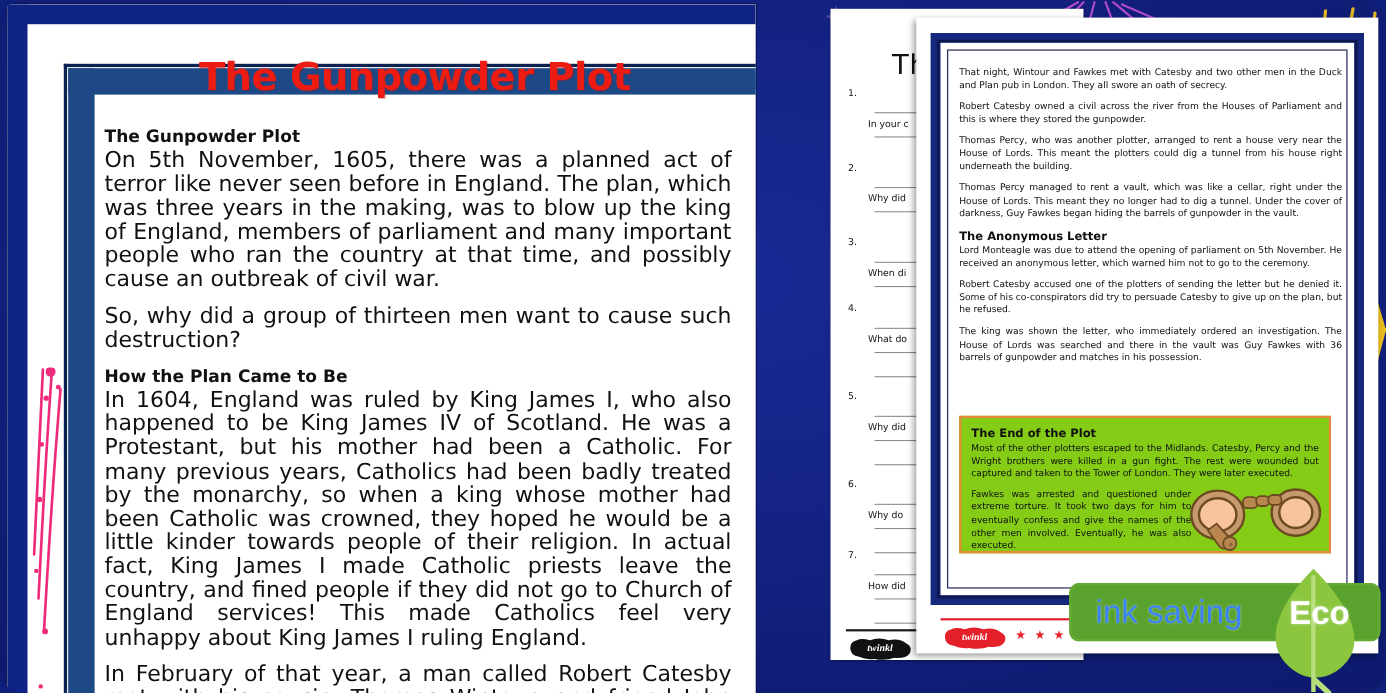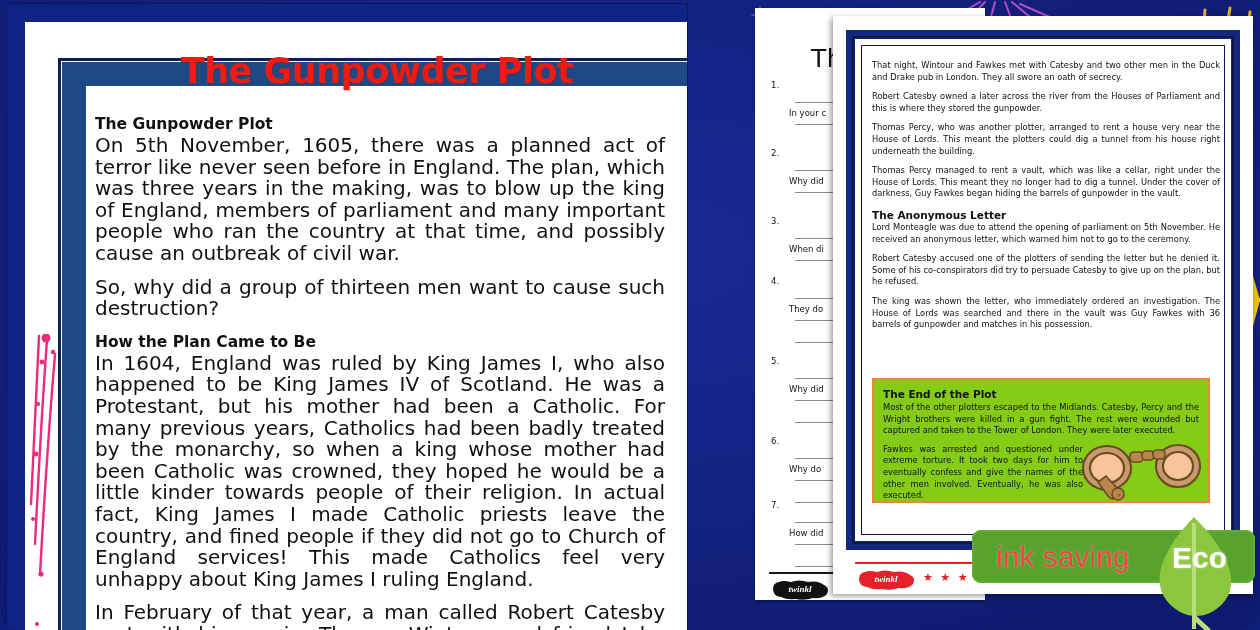--- a/index.html
+++ b/index.html
@@ -137,21 +137,21 @@
   
   #eco{
     position:absolute;left:972px;top:527px;width:288px;height:60px;
   }
   #eco .pill{
     position:absolute;left:0;top:3px;width:283px;height:53px;
     background:#5aa22e;border-radius:9px;
     box-shadow:inset 0 0 0 2px #63ab33;
   }
   #eco .pill-label{
-    position:absolute;left:24px;top:13px;font-size:30px;color:#ef4444;
+    position:absolute;left:24px;top:13px;font-size:30px;color:#3b82f6;
     font-family:"Liberation Sans", sans-serif;
     text-shadow:0 0 2px rgba(255,255,255,.5);
   }
   #eco .leaf-wrap{position:absolute;left:157px;top:-14px;}
   #eco .eco-label{
     position:absolute;left:200px;top:14px;font-size:30px;color:#ffffff;
     font-family:"Liberation Sans", sans-serif;
     font-weight:bold;
     text-shadow:0 0 3px rgba(255,255,255,.45);
   }
@@ -272,21 +272,21 @@
 
     <div class="q-item" style="top:208px;">
       <span class="q-num">3.</span>
       <span class="q-text">When di</span>
       <span class="q-line" style="top:22px;"></span>
       <span class="q-line" style="top:44px;"></span>
     </div>
 
     <div class="q-item" style="top:268px;">
       <span class="q-num">4.</span>
-      <span class="q-text">They do</span>
+      <span class="q-text">What do</span>
       <span class="q-line" style="top:22px;"></span>
       <span class="q-line" style="top:44px;"></span>
       <span class="q-line" style="top:66px;"></span>
     </div>
 
     <div class="q-item" style="top:348px;">
       <span class="q-num">5.</span>
       <span class="q-text">Why did</span>
       <span class="q-line" style="top:22px;"></span>
       <span class="q-line" style="top:44px;"></span>
@@ -316,22 +316,22 @@
     </svg>
     <div class="p2-star">★</div>
   </div>
 
   <div id="page3">
     <div class="p3-border"></div>
     <div class="p3-border2"></div>
     <div class="p3-border3"></div>
 
     <div class="p3-body">
-      <p class="p3-p">That night, Wintour and Fawkes met with Catesby and two other men in the Duck and Drake pub in London. They all swore an oath of secrecy.</p>
-      <p class="p3-p">Robert Catesby owned a later across the river from the Houses of Parliament and this is where they stored the gunpowder.</p>
+      <p class="p3-p">That night, Wintour and Fawkes met with Catesby and two other men in the Duck and Plan pub in London. They all swore an oath of secrecy.</p>
+      <p class="p3-p">Robert Catesby owned a civil across the river from the Houses of Parliament and this is where they stored the gunpowder.</p>
       <p class="p3-p">Thomas Percy, who was another plotter, arranged to rent a house very near the House of Lords. This meant the plotters could dig a tunnel from his house right underneath the building.</p>
       <p class="p3-p">Thomas Percy managed to rent a vault, which was like a cellar, right under the House of Lords. This meant they no longer had to dig a tunnel. Under the cover of darkness, Guy Fawkes began hiding the barrels of gunpowder in the vault.</p>
       <div class="p3-h">The Anonymous Letter</div>
       <p class="p3-p">Lord Monteagle was due to attend the opening of parliament on 5th November. He received an anonymous letter, which warned him not to go to the ceremony.</p>
       <p class="p3-p">Robert Catesby accused one of the plotters of sending the letter but he denied it. Some of his co-conspirators did try to persuade Catesby to give up on the plan, but he refused.</p>
       <p class="p3-p">The king was shown the letter, who immediately ordered an investigation. The House of Lords was searched and there in the vault was Guy Fawkes with 36 barrels of gunpowder and matches in his possession.</p>
     </div>
 
     <div id="p3-callout">
       <div class="co-h">The End of the Plot</div>

